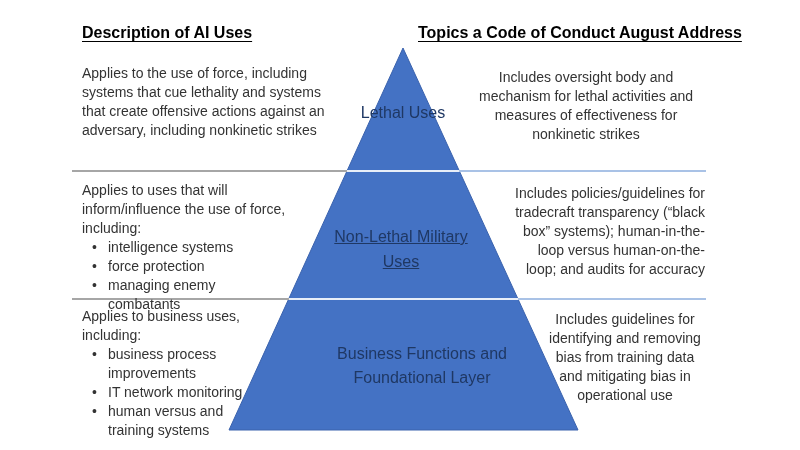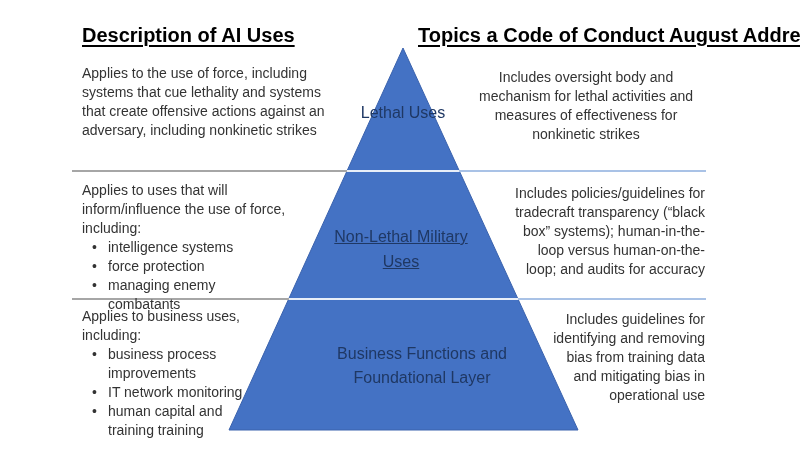--- a/index.html
+++ b/index.html
@@ -25,39 +25,39 @@
   .d1a { left: 72px;  top: 170px; width: 275px; }
   .d1b { left: 347px; top: 170px; width: 112px; }
   .d1c { left: 459px; top: 170px; width: 247px; }
   .d2a { left: 72px;  top: 298px; width: 217px; }
   .d2b { left: 289px; top: 298px; width: 229px; }
   .d2c { left: 518px; top: 298px; width: 188px; }
 
   
   .hdr {
     position: absolute; z-index: 3;
-    font-size: 20px; font-weight: bold; color: var(--header-text, #000);
+    font-size: 16px; font-weight: bold; color: var(--header-text, #000);
     text-decoration: underline; text-underline-offset: 3px;
     white-space: nowrap;
   }
   .hdr-left  { left: 82px;  top: 24px; }
   .hdr-right { left: 418px; top: 24px; }
 
   
   .txt { position: absolute; z-index: 3; font-size: 14px; line-height: 19px; }
   .txt p { margin: 0; }
   .txt ul { list-style: none; margin: 0; padding: 0 0 0 26px; }
   .txt li { position: relative; }
   .txt li::before { content: "\2022"; position: absolute; left: -16px; top: 0; }
   .r1L { left: 82px;  top: 64px;  width: 260px; }
   .r1R { left: 467px; top: 68px;  width: 238px; text-align: center; }
   .r2L { left: 82px;  top: 181px; width: 205px; }
   .r2R { left: 509px; top: 184px; width: 196px; text-align: right; }
   .r3L { left: 82px;  top: 307px; width: 178px; }
-  .r3R { left: 545px; top: 310px; width: 160px; text-align: right; }
+  .r3R { left: 545px; top: 310px; width: 160px; text-align: center; }
 
   
   .tier-label {
     position: absolute; z-index: 3;
     color: var(--pyramid-label-text, #1F3864);
     font-size: 16px; line-height: 25px; text-align: center;
   }
   .t1 { left: 357px; top: 100px; width: 92px;  }
   .t2 { left: 327px; top: 224px; width: 148px; text-decoration: underline; }
   .t3 { left: 326px; top: 342px; width: 192px; line-height: 24px; }
@@ -98,21 +98,21 @@
   </div>
   <div class="txt r2R">
     <p>Includes policies/guidelines for tradecraft transparency (“black box” systems); human-in-the-loop versus human-on-the-loop; and audits for accuracy</p>
   </div>
 
   <div class="txt r3L">
     <p>Applies to business uses, including:</p>
     <ul>
         <li>business process improvements</li>
         <li>IT network monitoring</li>
-        <li>human capital and training training</li>
+        <li>human versus and training systems</li>
       </ul>
   </div>
   <div class="txt r3R">
     <p>Includes guidelines for identifying and removing bias from training data and mitigating bias in operational use</p>
   </div>
 
   <div class="tier-label t1">Lethal Uses</div>
   <div class="tier-label t2">Non-Lethal Military Uses</div>
   <div class="tier-label t3">Business Functions and Foundational Layer</div>
 

